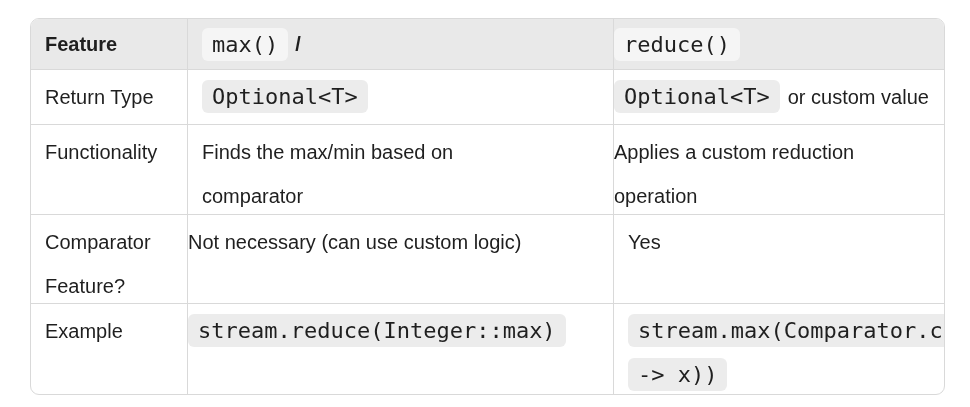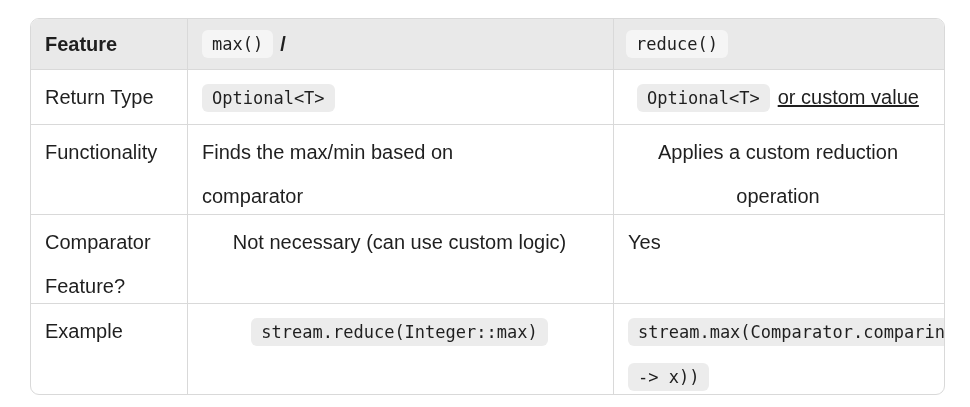--- a/index.html
+++ b/index.html
@@ -24,48 +24,48 @@
     width: 915px;
     border: 1px solid var(--border);
     border-radius: 9px;
     overflow: hidden;
     background: #fff;
   }
   .row { display: grid; grid-template-columns: 156px 426px 1fr; }
   .row + .row { border-top: 1px solid var(--border); }
   .cell { padding: 5px 14px 0 14px; line-height: 44px; font-size: 20px; }
   .cell + .cell { border-left: 1px solid var(--border); }
-  .cell.c3 { padding-left: 12px; text-align: center; }
+  .cell.c3 { padding-left: 0; }
 
   
   .row.header { background: var(--header-bg); height: 50px; }
   .row.header .cell { display: flex; align-items: center; padding-top: 0; line-height: normal; }
   .row.header .chip { background: var(--header-chip-bg); }
   .hdr-label { font-weight: bold; font-size: 20px; }
   .sep { font-weight: 600; font-size: 20px; margin: 0 7px; }
 
   
   .row.r1 { height: 55px; }
   .row.r2 { height: 90px; }
   .row.r3 { height: 89px; }
   .row.r4 { height: 91px; }
 
   .chip {
     font-family: "DejaVu Sans Mono", monospace;
-    font-size: 17px;
+    font-size: 22px;
     background: var(--chip-bg);
     border-radius: 6px;
     padding: 4px 10px;
     -webkit-box-decoration-break: clone;
     box-decoration-break: clone;
     white-space: normal;
   }
   .txt { display: inline-block; vertical-align: top; }
   .w-narrow { max-width: 330px; }
-  .suffix { margin-left: 8px; text-decoration: underline; }
+  .suffix { margin-left: 8px; }
 </style>
 </head>
 <body>
 
 <div class="tbl">
 
   <div class="row header">
     <div class="cell c1">
       <span class="hdr-label">Feature</span>
     </div>

